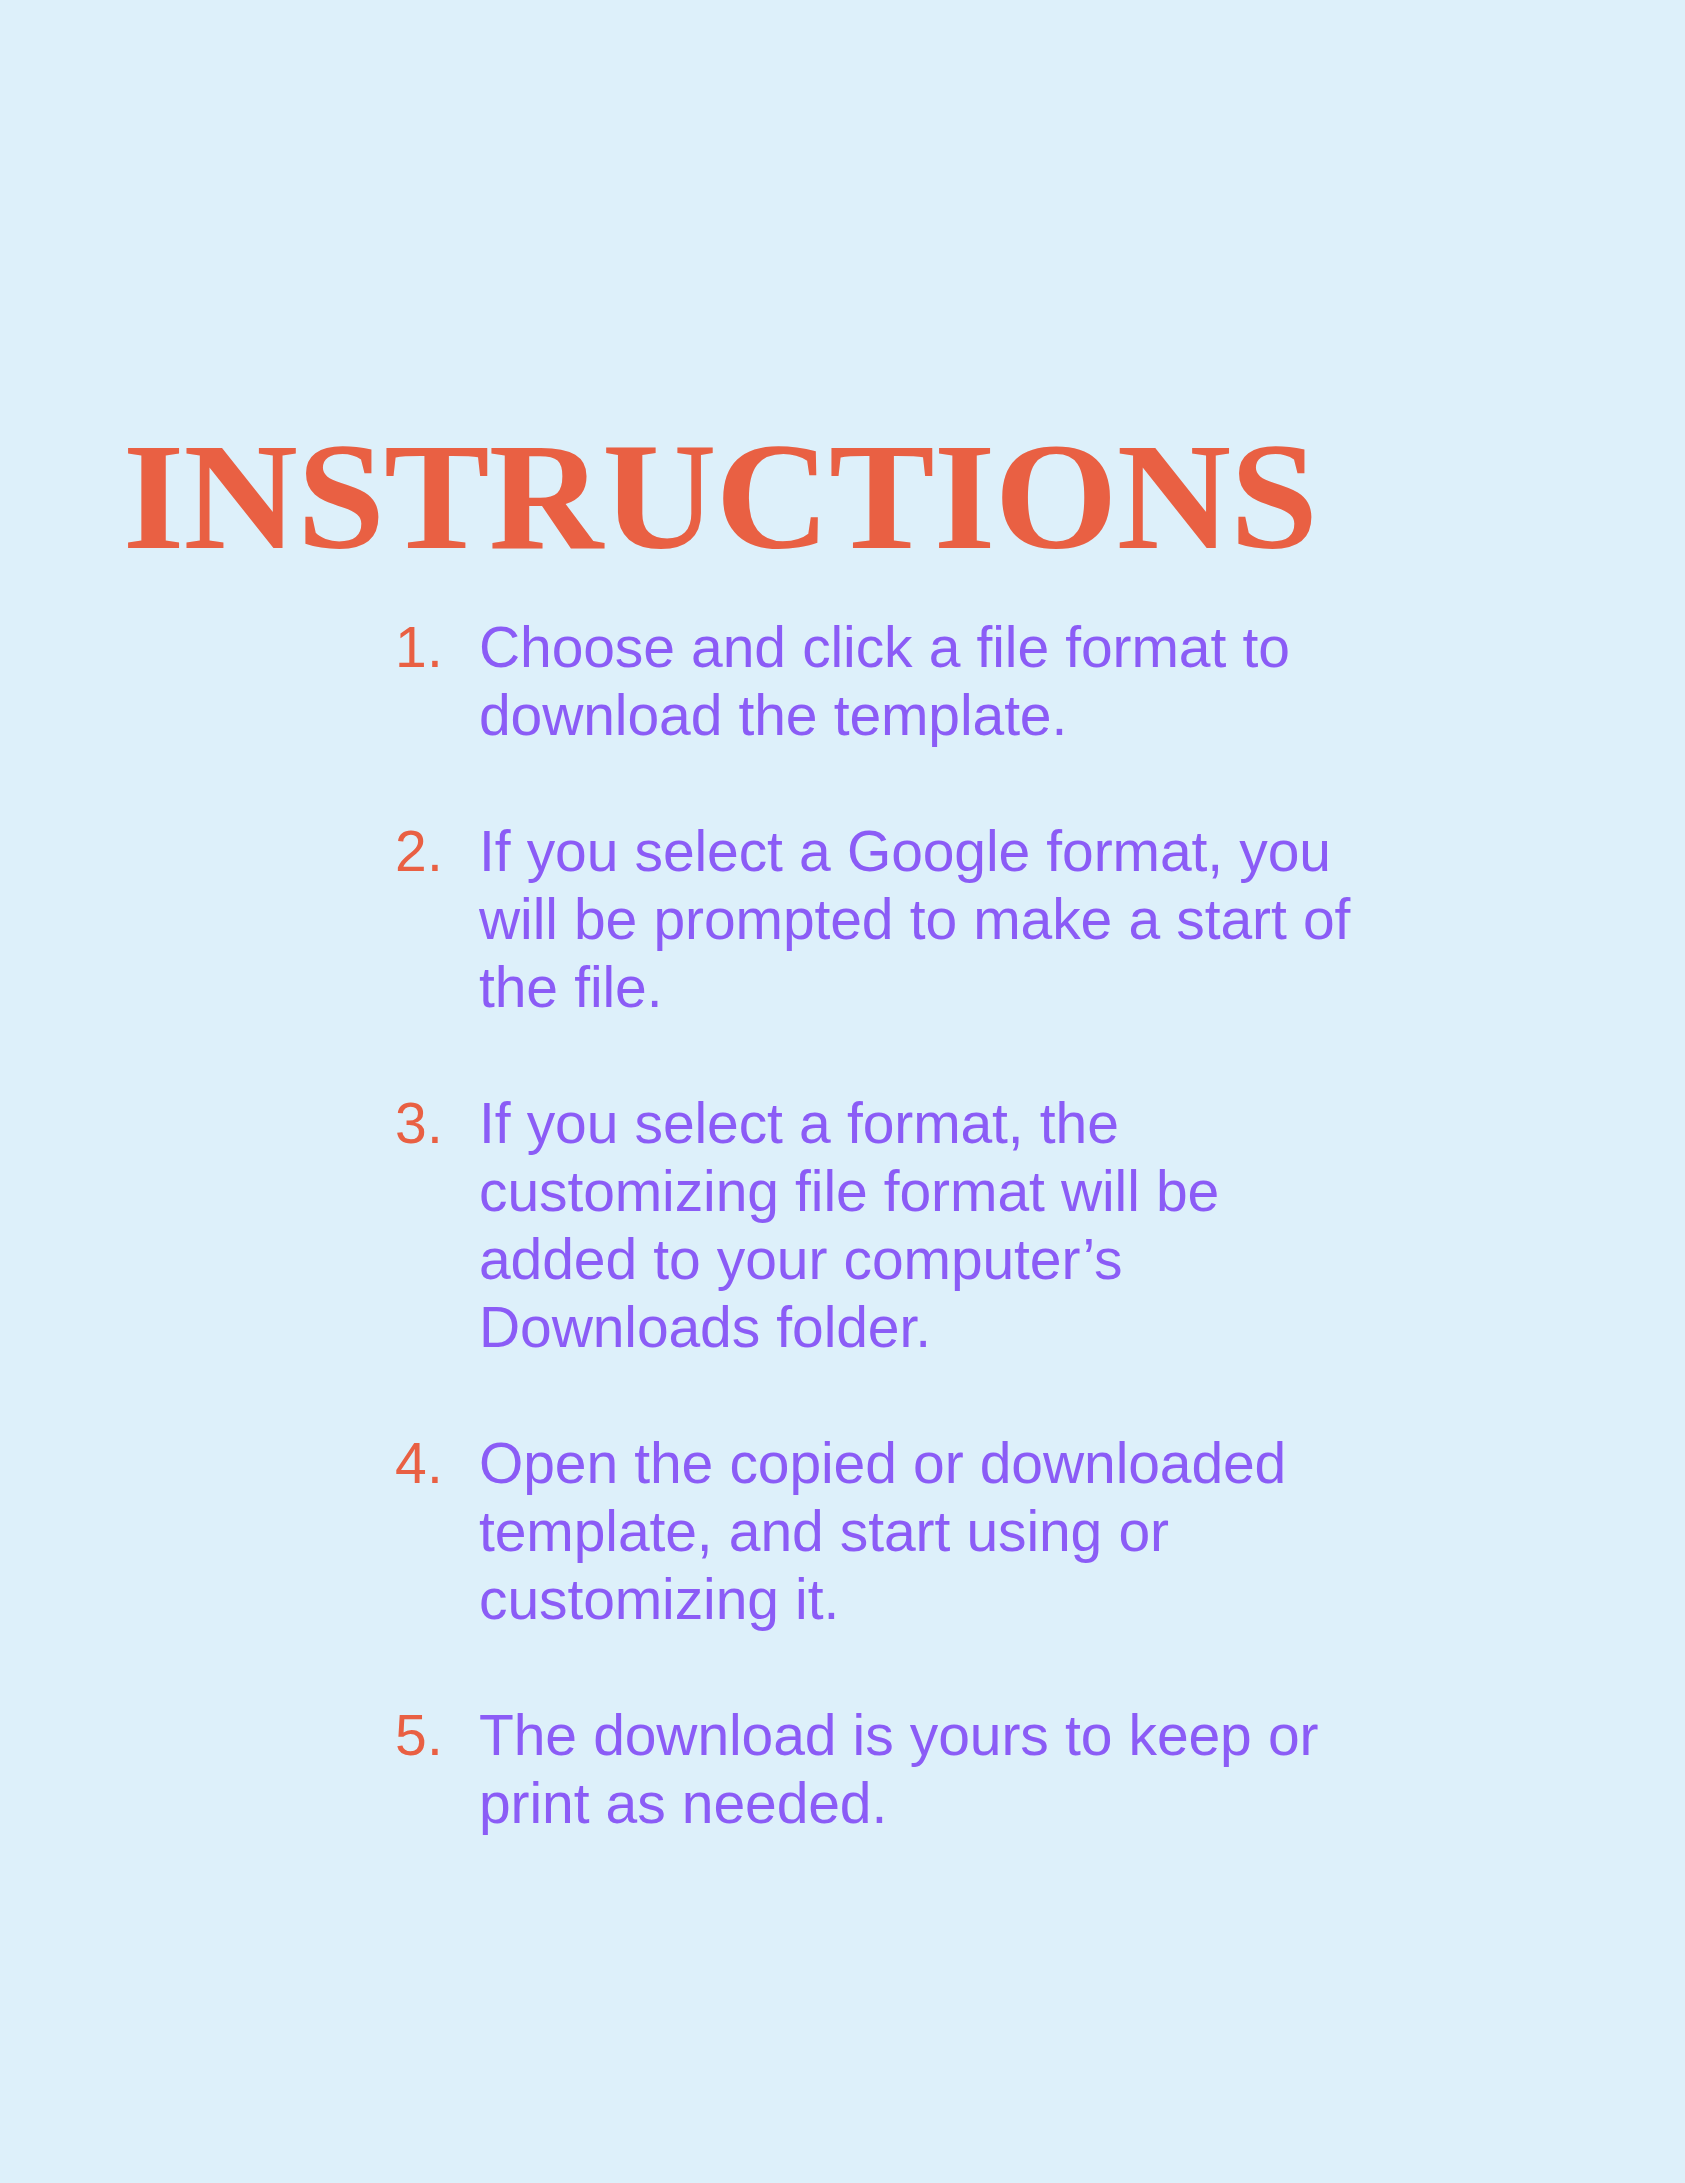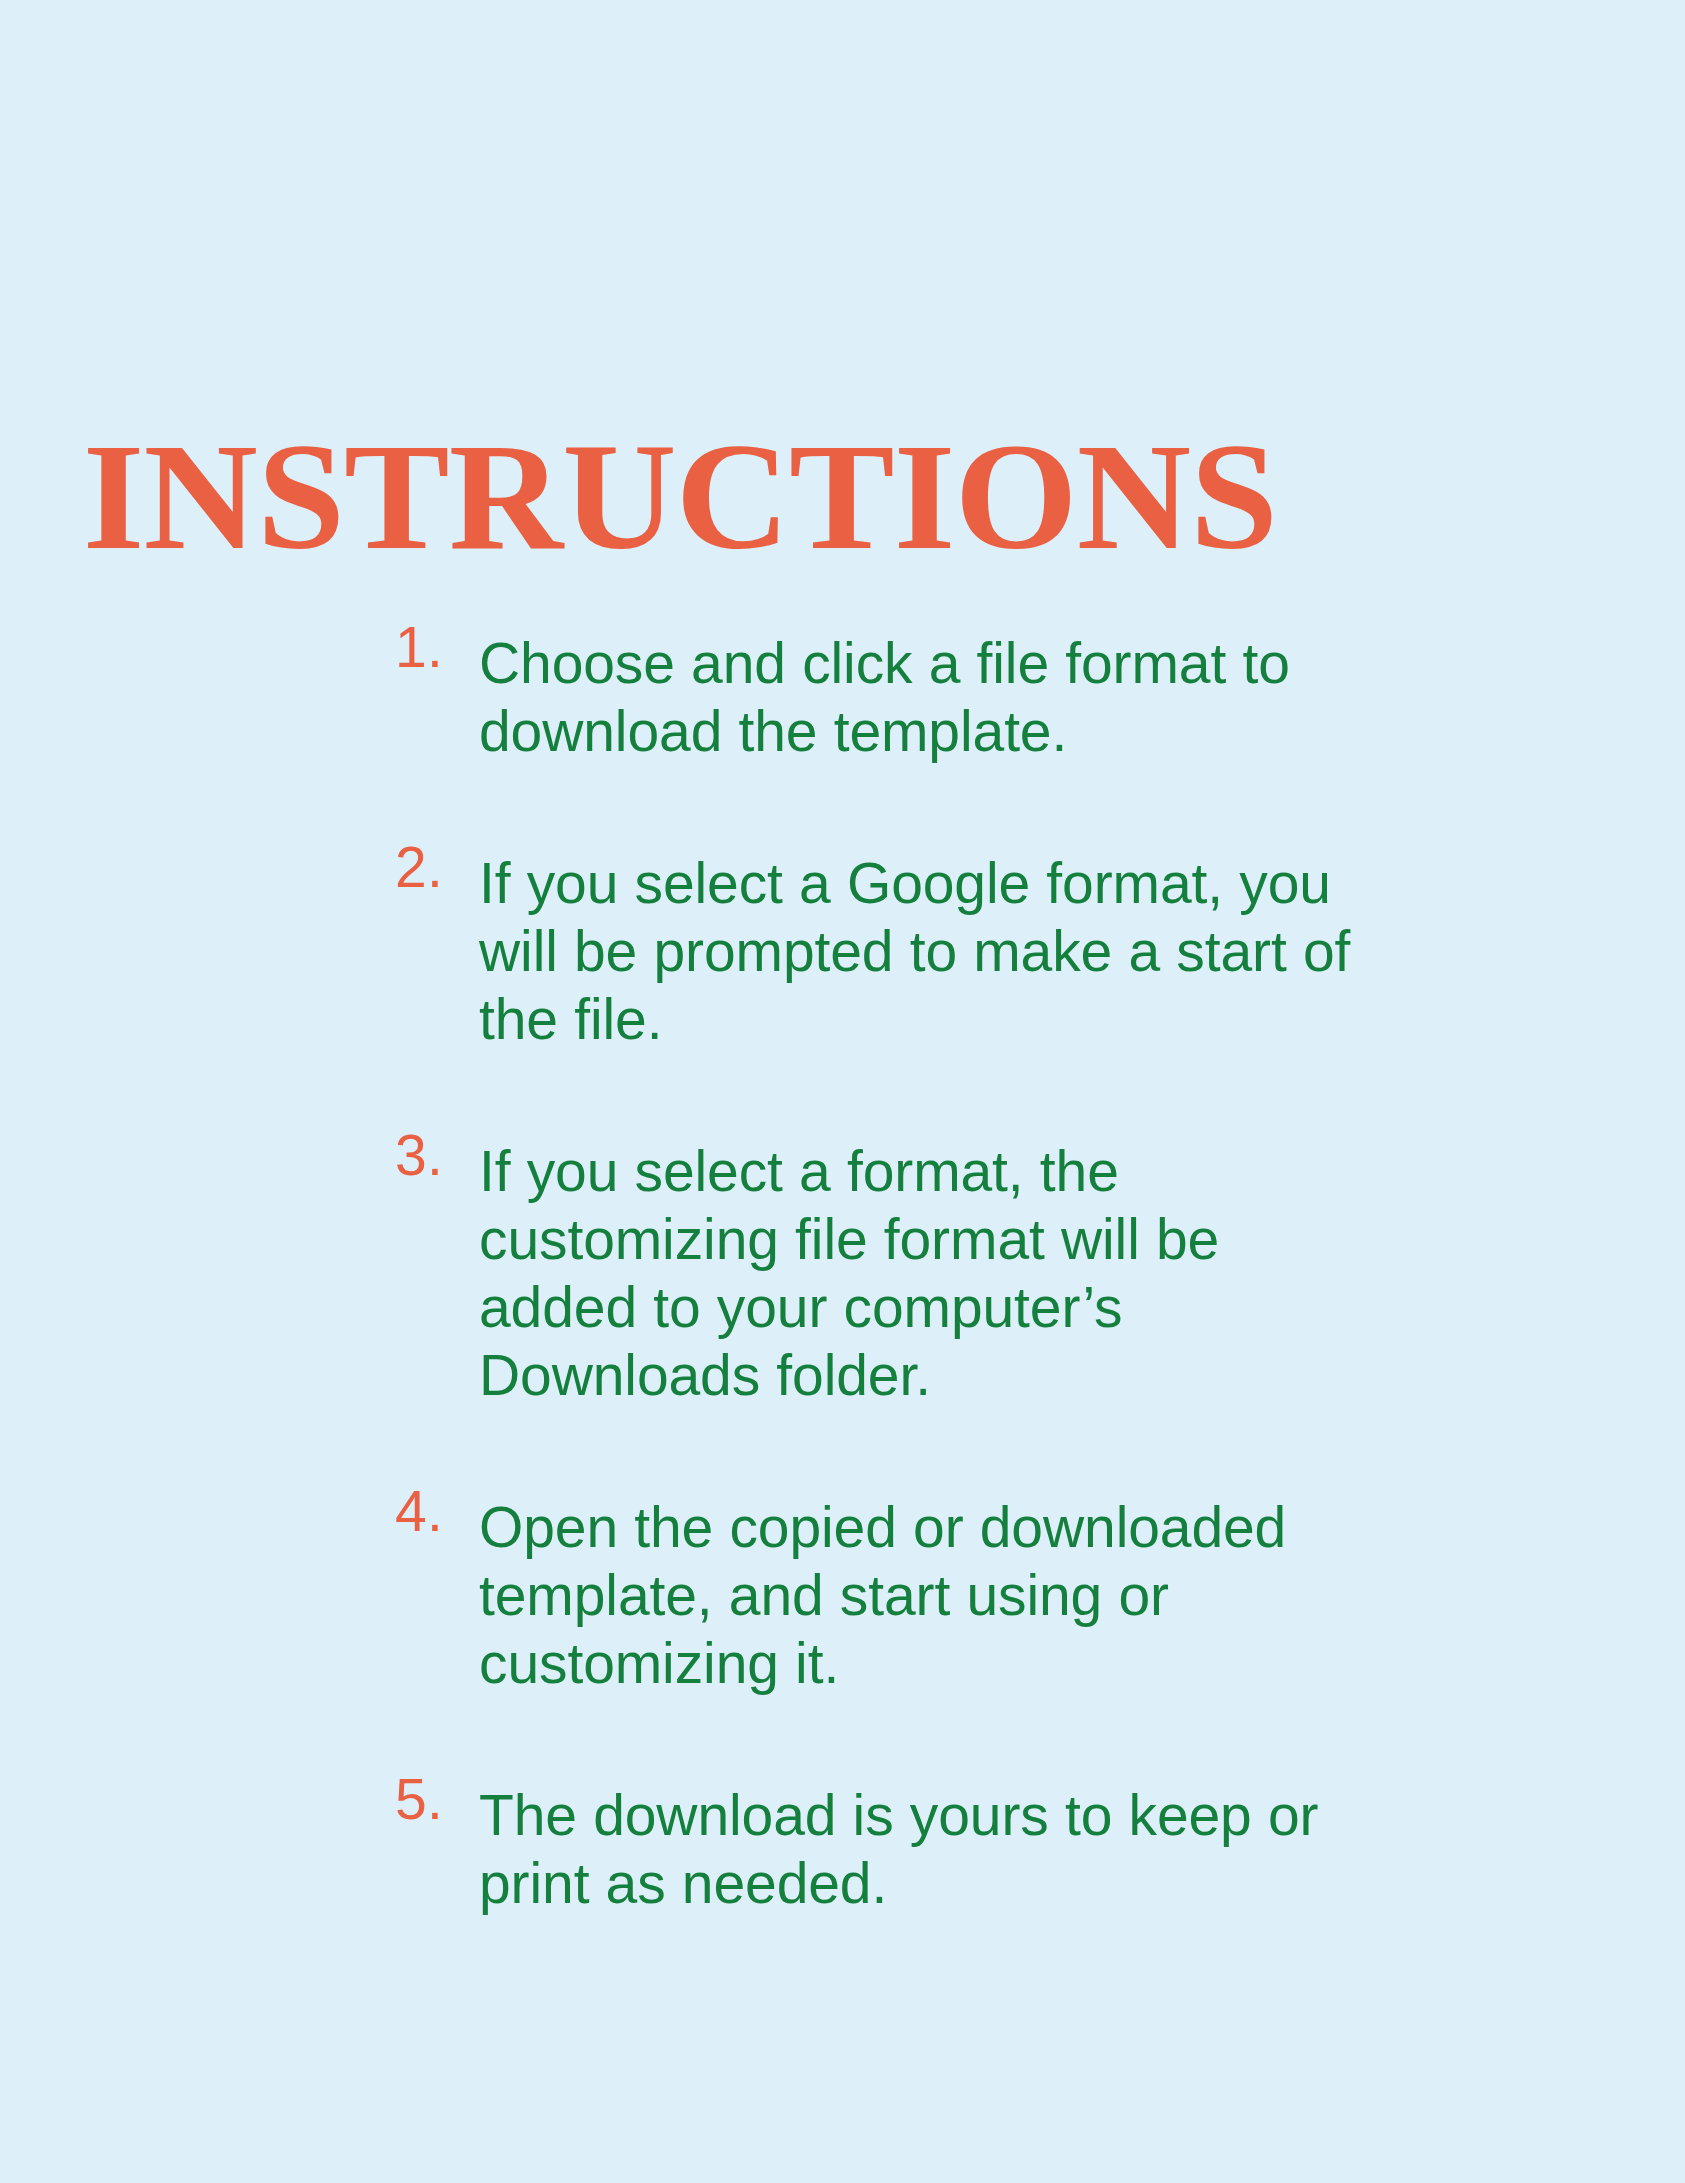--- a/index.html
+++ b/index.html
@@ -23,20 +23,21 @@
     box-sizing: border-box;
   }
 
   
   .title-wrap {
     position: absolute;
     top: 317px;
     left: 0;
     width: 1360px;
     text-align: center;
+    padding-left: 40px;
   }
   .page-title {
     display: inline-block;
     font-family: "Liberation Serif", "DejaVu Serif", serif;
     font-weight: bold;
     font-size: 153px;
     line-height: 153px;
     letter-spacing: -0.9px;
     color: #e96043;
     transform: scaleX(1.035);
@@ -67,28 +68,27 @@
     color: #e96043;
     font-size: 57px;
     line-height: 68px;
     font-weight: normal;
     letter-spacing: 0.2px;
     text-align: left;
   }
 
   .step-text {
     flex: 1 1 auto;
-    color: #15803d;
+    color: #8b5cf6;
     font-size: 57px;
     line-height: 68px;
     font-weight: normal;
     letter-spacing: -0.1px;
     word-spacing: 0.5px;
     max-width: 896px;
-    margin-top: 16px;
   }
 </style>
 </head>
 <body>
 
 <div class="page">
 
   <div class="title-wrap">
     <h1 class="page-title">INSTRUCTIONS</h1>
   </div>

